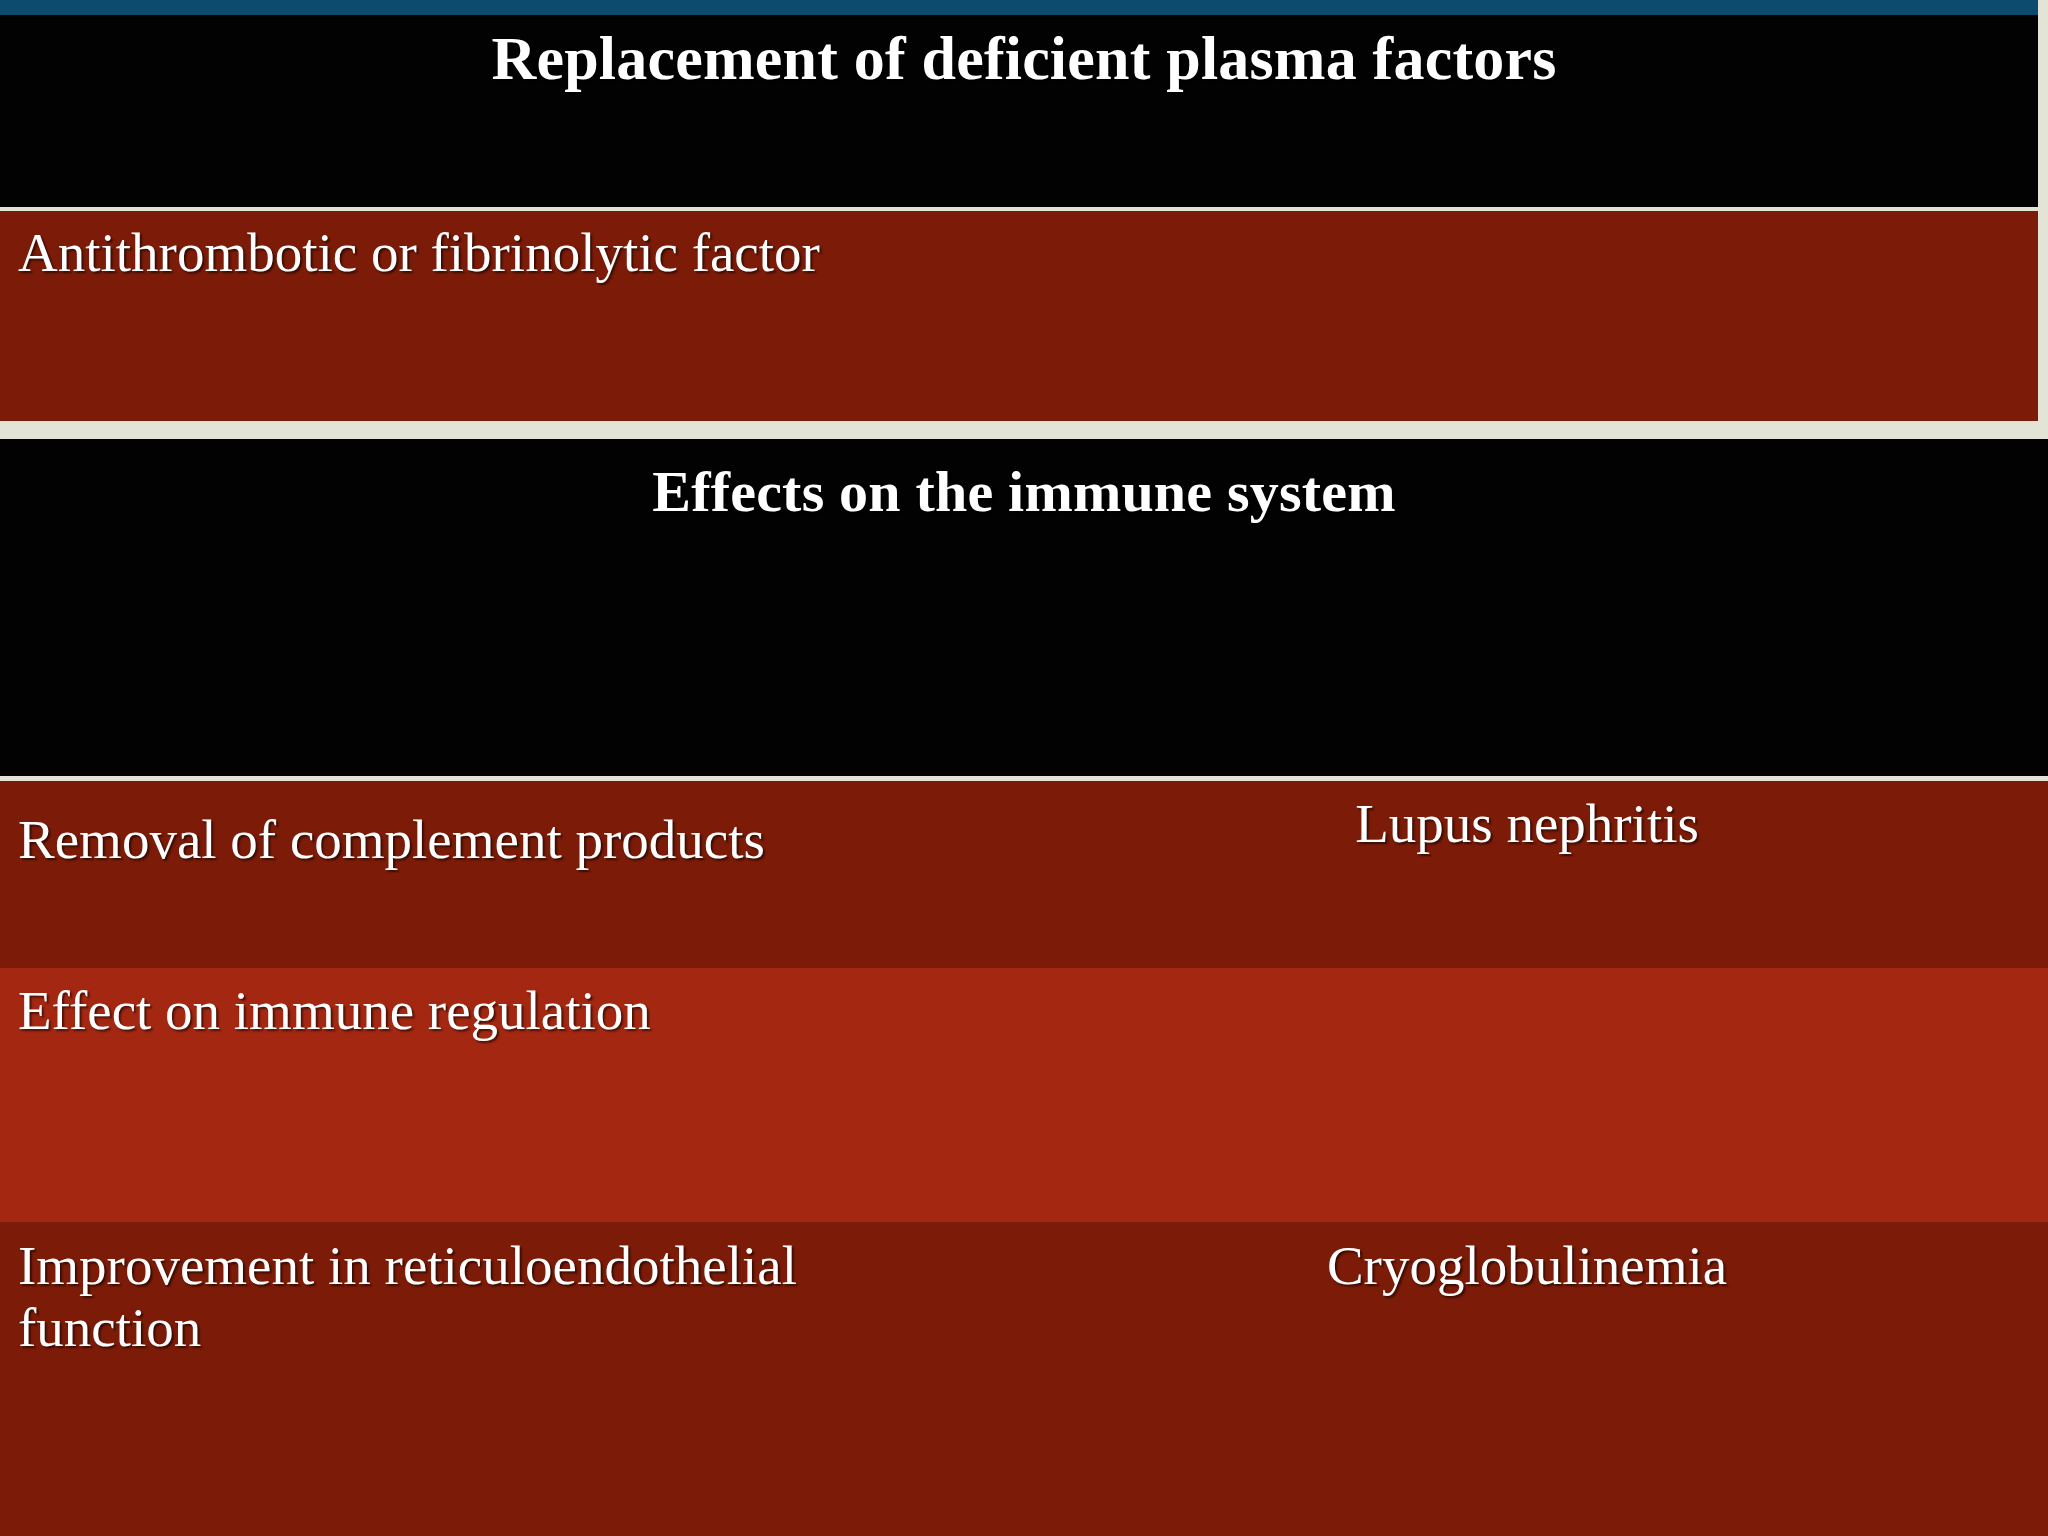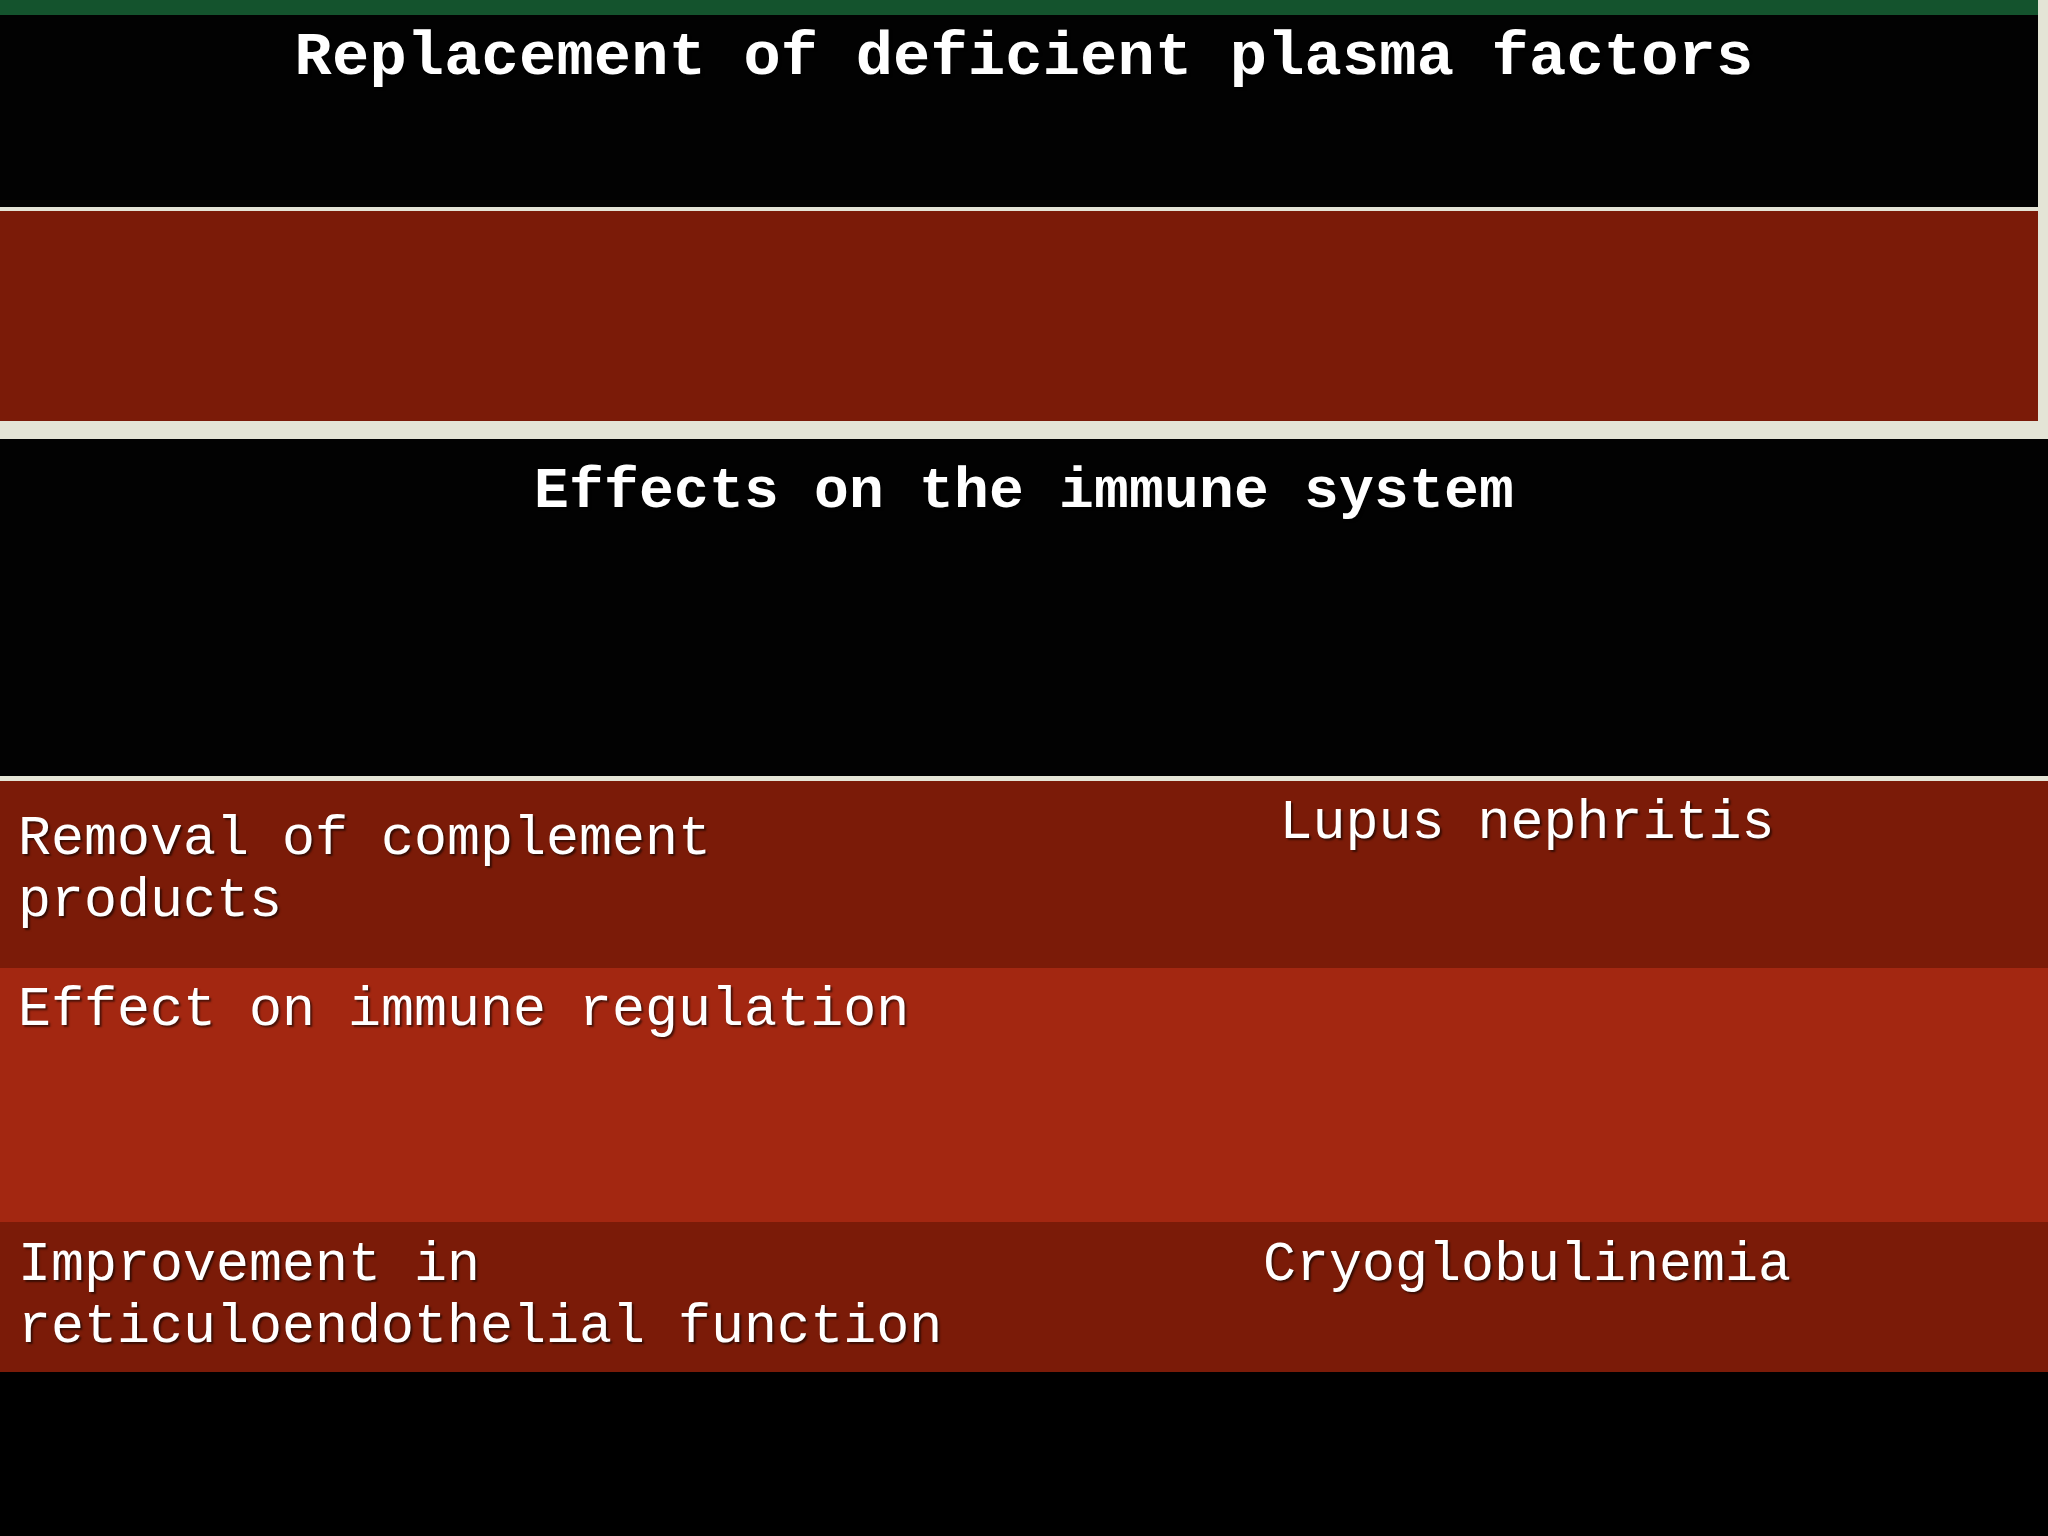--- a/index.html
+++ b/index.html
@@ -10,24 +10,23 @@
   body {
     width: 2048px;
     height: 1536px;
     overflow: hidden;
     font-family: "Liberation Serif", "DejaVu Serif", serif;
   }
 
   .slide {
     position: relative;
     width: 2048px;
-    height: 1372px;
-    background: #14532d;
+    height: 1536px;
+    background: #0c4a6e;
     overflow: hidden;
-    font-family: Liberation Mono, monospace;
   }
 
   
   .band {
     position: absolute;
     left: 0;
     box-sizing: border-box;
   }
 
   .black-band {
@@ -118,20 +117,21 @@
   </div>
 
   <div class="section-title" id="title-1">Replacement of deficient plasma factors</div>
 
   <div class="right-edge"></div>
 
   <div class="band cream-strip" style="top:207px; width:2048px; height:4px;"></div>
 
   <div class="band red-dark" style="top:211px; width:2038px; height:210px;"></div>
 
+  <div class="cell left" style="top:222px;">Antithrombotic or fibrinolytic factor</div>
 
 
   <div class="band cream-strip" style="top:421px; width:2048px; height:18px;"></div>
 
   <div class="band black-band" style="top:439px; width:2048px; height:337px;"></div>
 
   <div class="section-title" id="title-2">Effects on the immune system</div>
 
   <div class="band cream-strip" style="top:776px; width:2048px; height:5px;"></div>
 

